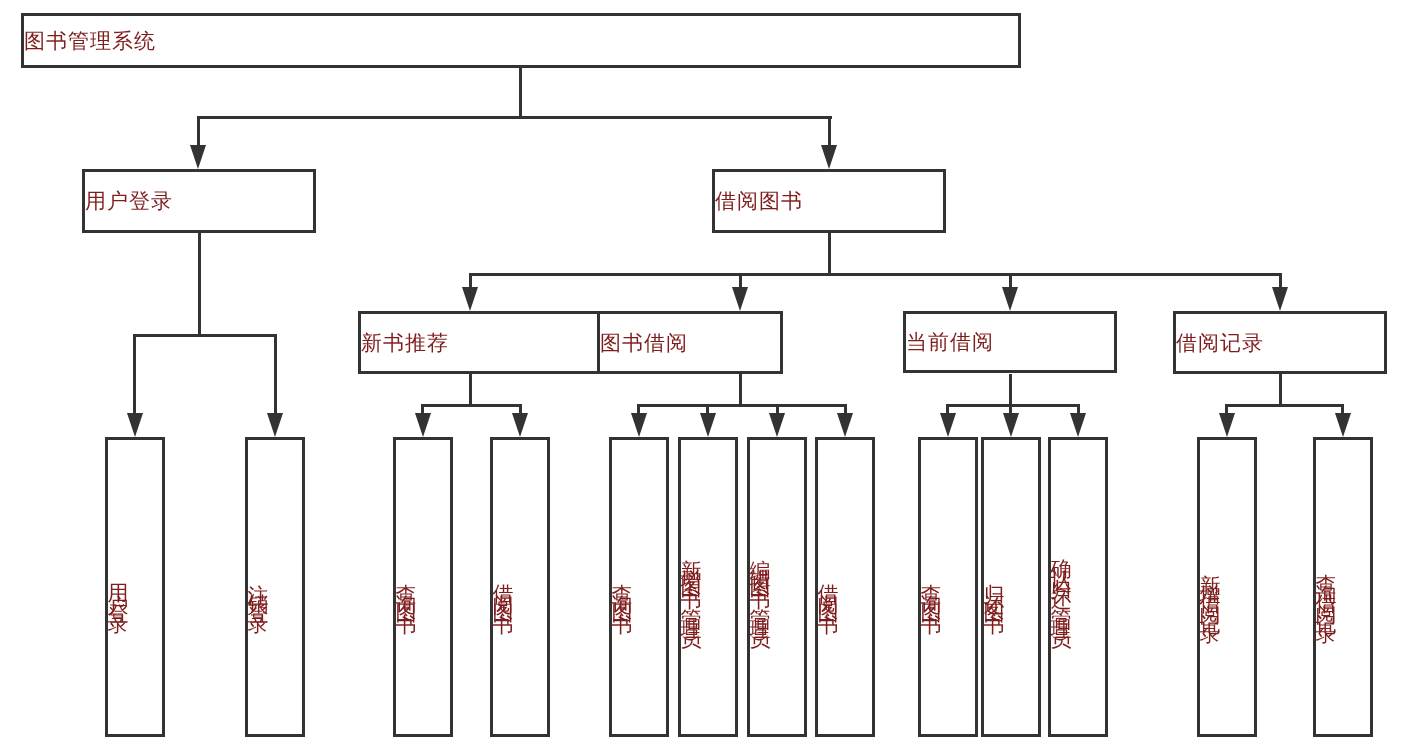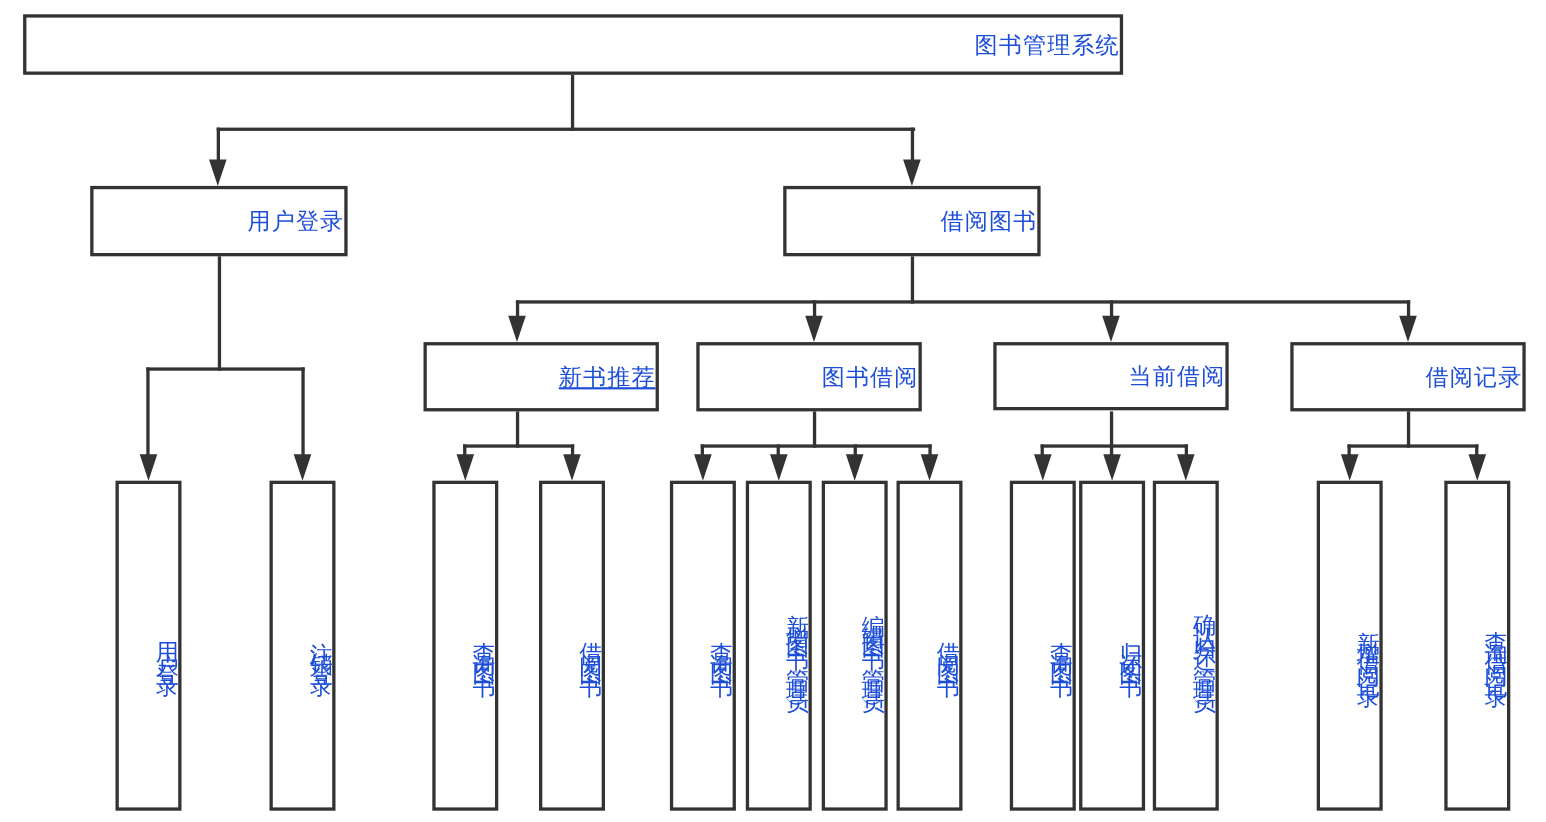--- a/index.html
+++ b/index.html
@@ -2,22 +2,22 @@
 <html><head>
 <meta charset="utf-8">
 <style>
   html,body{margin:0;padding:0;background:#ffffff;}
   .canvas{
     position:relative;width:1405px;height:747px;background:#ffffff;
     font-family:"Liberation Sans", sans-serif;overflow:hidden;
   }
   .box{
     position:absolute;border:3px solid #333333;background:#ffffff;
-    display:flex;align-items:center;justify-content:flex-end;
-    box-sizing:border-box;color:#1d4ed8;font-size:21px;
+    display:flex;align-items:center;justify-content:flex-start;
+    box-sizing:border-box;color:#7f1d1d;font-size:21px;
   }
   .box .lbl{white-space:nowrap;letter-spacing:1px;}
   .leaf .lbl{
     writing-mode:vertical-rl;text-orientation:mixed;
     letter-spacing:10px;white-space:nowrap;line-height:1;
   }
   .hline{position:absolute;height:3px;background:#333333;}
   .vline{position:absolute;width:3px;background:#333333;}
   .arrow{
     position:absolute;width:0;height:0;
@@ -63,24 +63,24 @@
   <div class="hline" style="left:469px;top:273px;width:813px;"></div>
   <div class="vline" style="left:469px;top:273px;height:17px;"></div>
   <div class="arrow" style="left:462px;top:287px;"></div>
   <div class="vline" style="left:739px;top:273px;height:17px;"></div>
   <div class="arrow" style="left:732px;top:287px;"></div>
   <div class="vline" style="left:1009px;top:273px;height:17px;"></div>
   <div class="arrow" style="left:1002px;top:287px;"></div>
   <div class="vline" style="left:1279px;top:273px;height:17px;"></div>
   <div class="arrow" style="left:1272px;top:287px;"></div>
 
-  <div class="box" style="left:385px;top:311px;width:214px;height:63px;text-decoration:underline;">
+  <div class="box" style="left:358px;top:311px;width:242px;height:63px;">
     <span class="lbl">新书推荐</span>
   </div>
-  <div class="box" style="left:633px;top:311px;width:205px;height:63px;">
+  <div class="box" style="left:597px;top:311px;width:186px;height:63px;">
     <span class="lbl">图书借阅</span>
   </div>
   <div class="box" style="left:903px;top:311px;width:214px;height:62px;">
     <span class="lbl">当前借阅</span>
   </div>
   <div class="box" style="left:1173px;top:311px;width:214px;height:63px;">
     <span class="lbl">借阅记录</span>
   </div>
 
   <div class="vline" style="left:469px;top:374px;height:33px;"></div>

